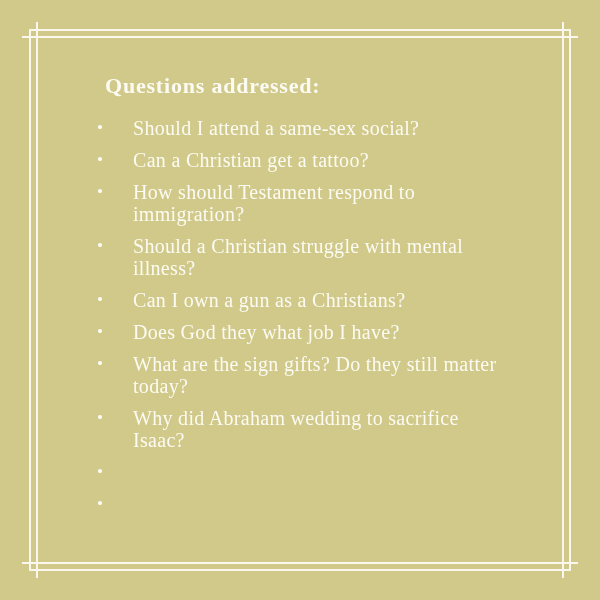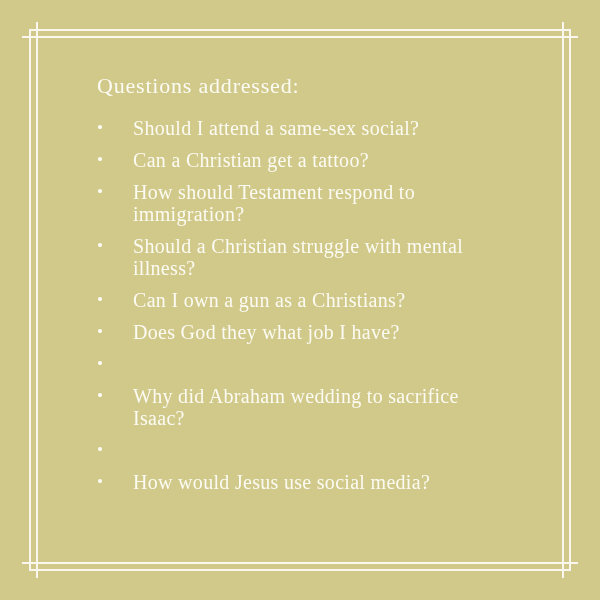--- a/index.html
+++ b/index.html
@@ -32,24 +32,24 @@
 
   .content {
     position: absolute;
     left: 97px;
     top: 73px;
     width: 432px;
     color: var(--text);
   }
   .title {
     font-size: 22px;
-    font-weight: normal;
+    font-weight: bold;
     line-height: 26px;
     letter-spacing: 0.8px;
-    margin: 0 0 18px 0;
+    margin: 0 0 18px 8px;
   }
   .qlist { margin: 0; padding: 0; }
   .item {
     display: flex;
     align-items: flex-start;
     margin-bottom: 10px;
     font-size: 20px;
     line-height: 22px;
     letter-spacing: 0.3px;
   }
@@ -98,28 +98,29 @@
       <div class="item">
         <span class="bullet">•</span>
         <span class="item-text">Can I own a gun as a Christians?</span>
       </div>
       <div class="item">
         <span class="bullet">•</span>
         <span class="item-text">Does God they what job I have?</span>
       </div>
       <div class="item">
         <span class="bullet">•</span>
+        <span class="item-text">What are the sign gifts? Do they still matter
+today?</span>
       </div>
       <div class="item">
         <span class="bullet">•</span>
         <span class="item-text">Why did Abraham wedding to sacrifice
 Isaac?</span>
       </div>
       <div class="item">
         <span class="bullet">•</span>
       </div>
       <div class="item">
         <span class="bullet">•</span>
-        <span class="item-text">How would Jesus use social media?</span>
       </div>
     </div>
   </div>
 </div>
 
 </body></html>

